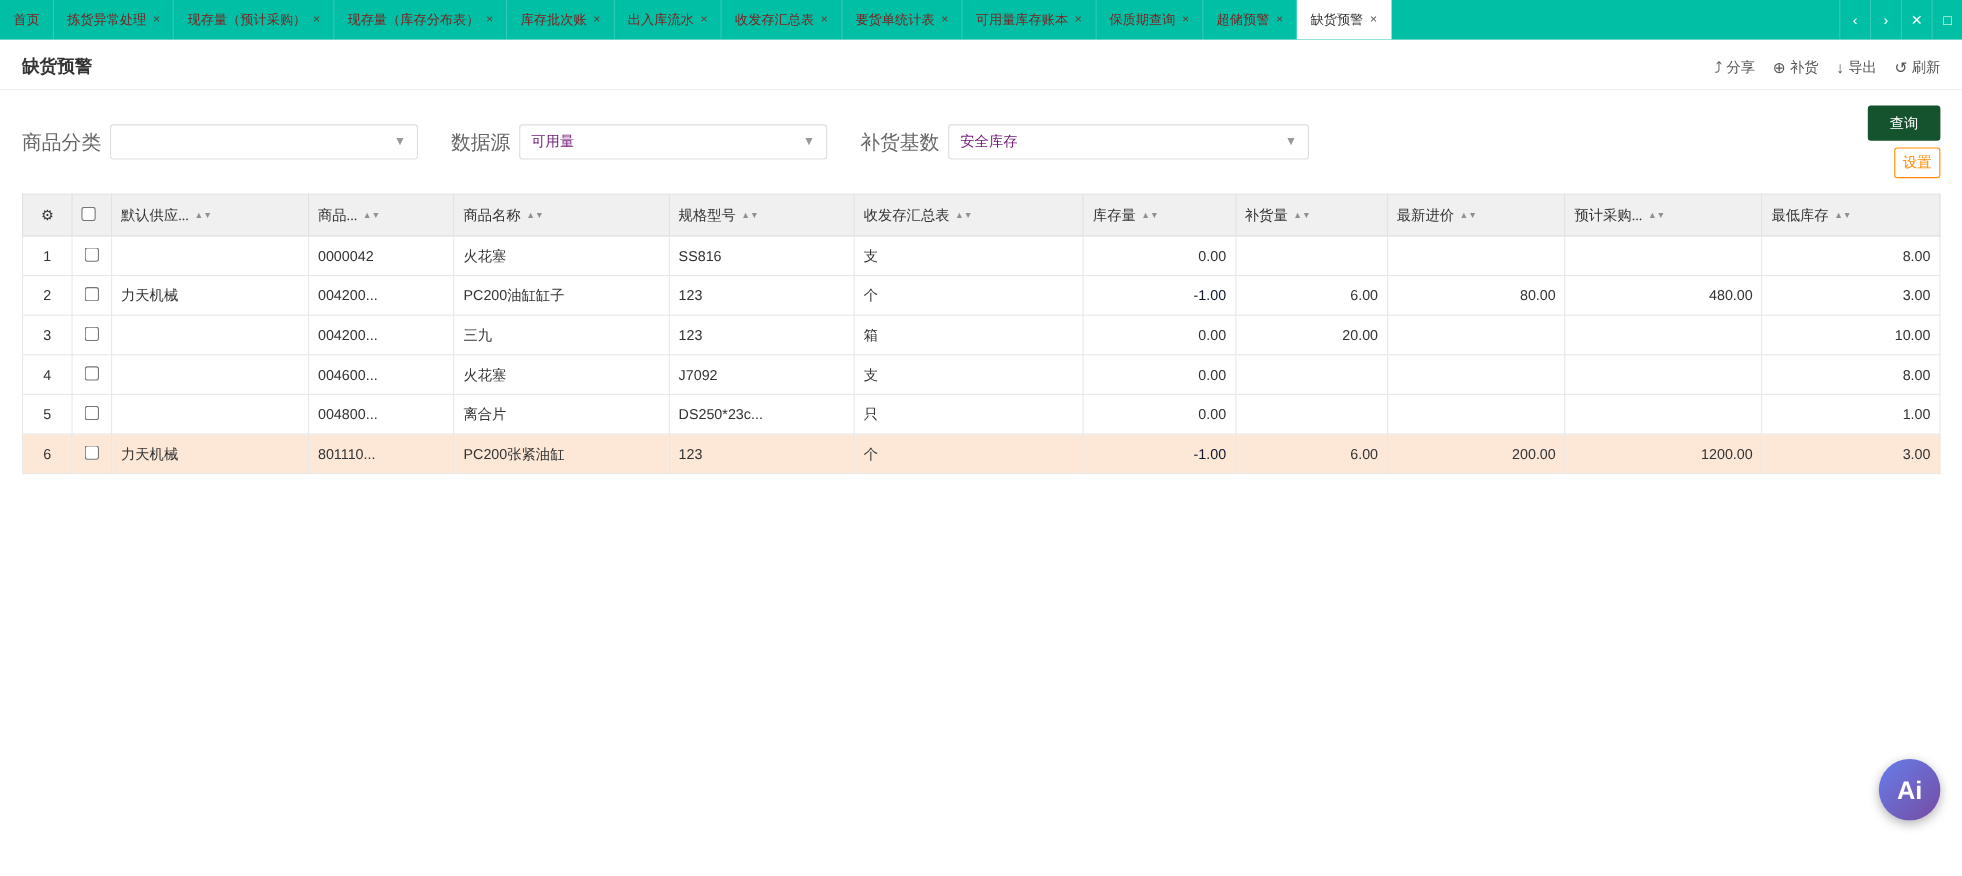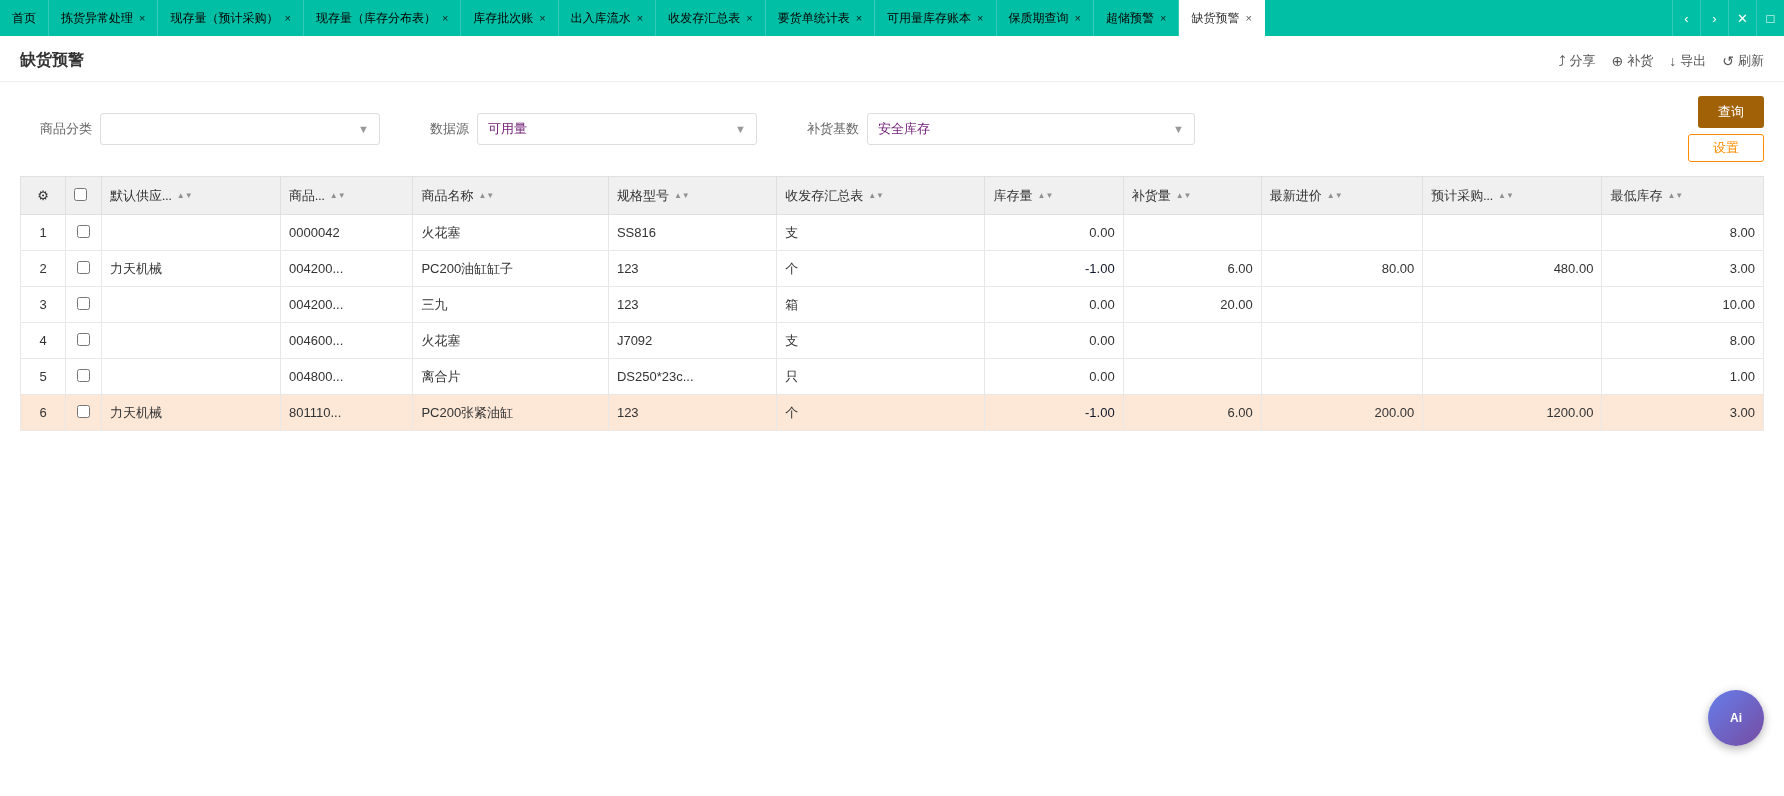--- a/index.html
+++ b/index.html
@@ -12,21 +12,21 @@
       background: #00bfa5;
       height: 36px;
       overflow: hidden;
       position: relative;
     }
     .tab-item {
       display: flex;
       align-items: center;
       padding: 0 12px;
       height: 36px;
-      color: #000000;
+      color: #7f1d1d;
       font-size: 12px;
       cursor: pointer;
       white-space: nowrap;
       border-right: 1px solid rgba(255,255,255,0.2);
       flex-shrink: 0;
     }
     .tab-item.active {
       background: #fff;
       color: #333;
     }
@@ -95,23 +95,22 @@
       gap: 30px;
       background: #fff;
     }
     .filter-group {
       display: flex;
       align-items: center;
       gap: 8px;
     }
     .filter-label {
       color: #666;
-      font-size: 13px;
+      font-size: 18px;
       white-space: nowrap;
-      margin-left: 20px;
     }
     .filter-select {
       width: 220px;
       height: 32px;
       border: 1px solid #ddd;
       border-radius: 3px;
       padding: 0 10px;
       font-size: 13px;
       color: #333;
       background: #fff;
@@ -128,36 +127,36 @@
       font-size: 11px;
     }
     .filter-right {
       margin-left: auto;
       display: flex;
       flex-direction: column;
       gap: 6px;
       align-items: flex-end;
     }
     .btn-query {
-      background: #a16207;
+      background: #14532d;
       color: #fff;
       border: none;
       border-radius: 3px;
       padding: 0 20px;
       height: 32px;
       font-size: 13px;
       cursor: pointer;
       white-space: nowrap;
     }
     .btn-setting {
       background: #fff;
       color: #ff8c00;
       border: 1px solid #ff8c00;
       border-radius: 3px;
-      padding: 0 24px;
+      padding: 0 7px;
       height: 28px;
       font-size: 13px;
       cursor: pointer;
       white-space: nowrap;
     }
 
     
     .table-container {
       padding: 0 20px;
     }
@@ -224,21 +223,21 @@
       right: 20px;
       bottom: 50px;
       background: linear-gradient(135deg, #667eea, #764ba2);
       color: #fff;
       border-radius: 50%;
       width: 56px;
       height: 56px;
       display: flex;
       align-items: center;
       justify-content: center;
-      font-size: 12px;
+      font-size: 23px;
       font-weight: bold;
       cursor: pointer;
       box-shadow: 0 3px 10px rgba(0,0,0,0.3);
     }
   </style>
 </head>
 <body>
 
 <div class="tab-bar">
   <div class="tab-item">

